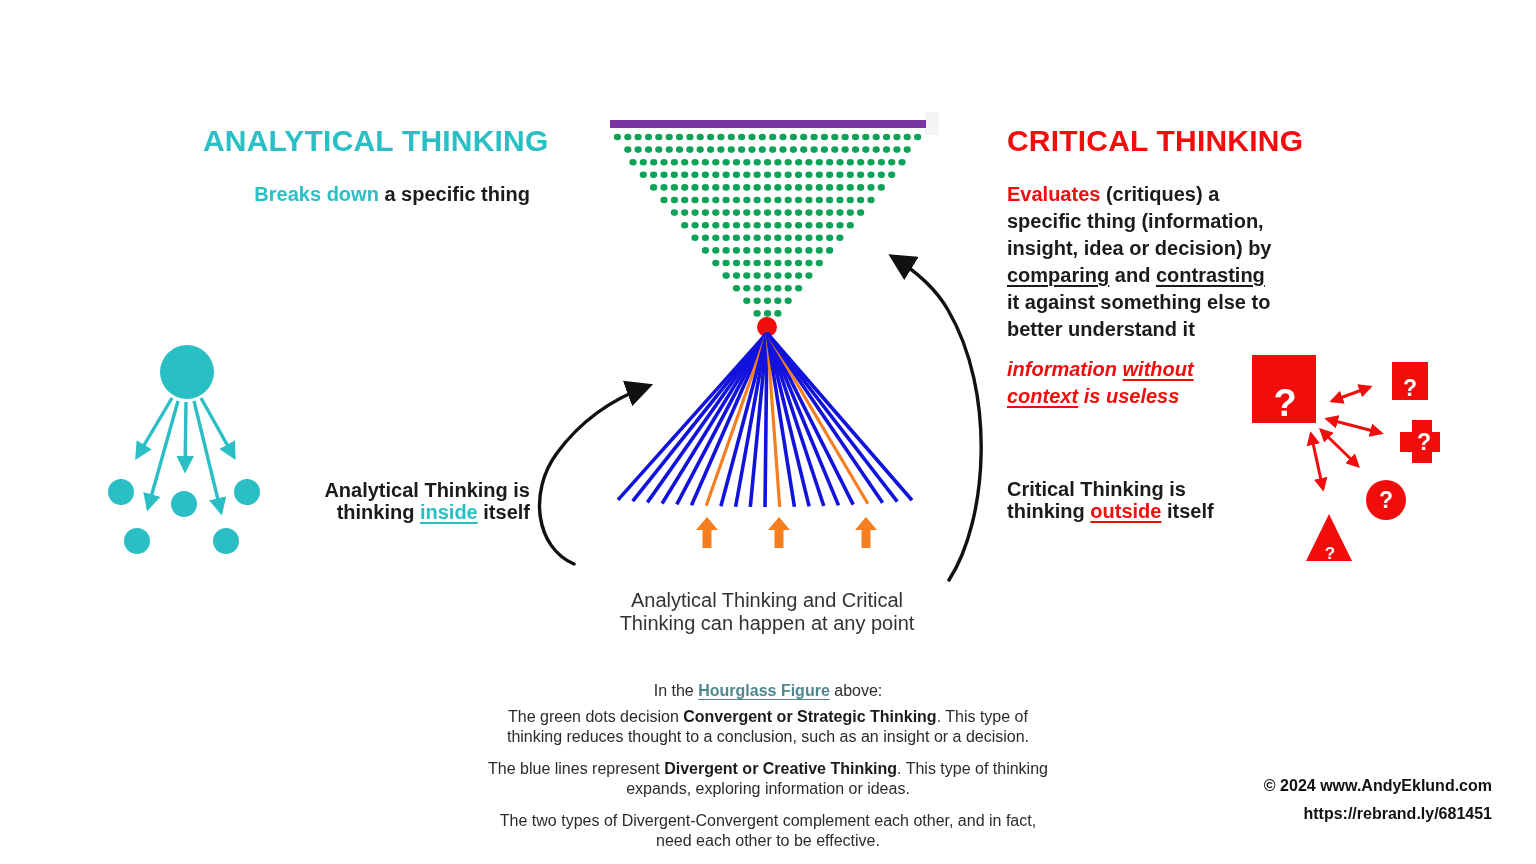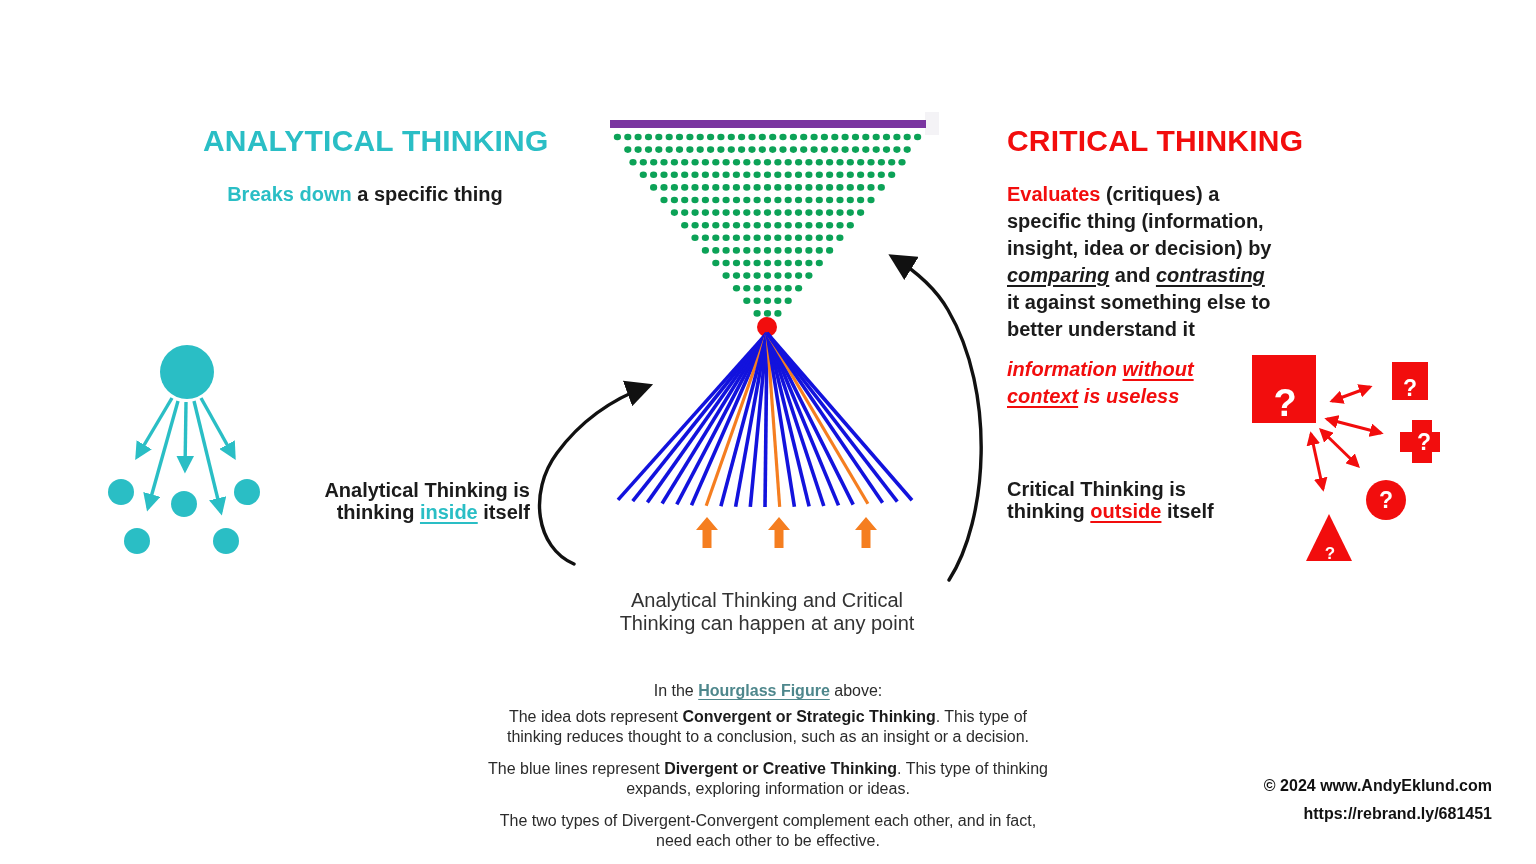--- a/index.html
+++ b/index.html
@@ -5,21 +5,21 @@
   html,body{margin:0;padding:0;}
   body{width:1536px;height:864px;background:#ffffff;overflow:hidden;
        font-family:"Liberation Sans",sans-serif;color:#1a1a1a;position:relative;}
   .abs{position:absolute;}
   .heading{font-size:30px;font-weight:800;letter-spacing:.2px;white-space:nowrap;text-align:center;}
   .heading.teal{color:#2abec5;}
   .heading.red{color:#f20d0d;}
   .para{font-size:20px;font-weight:700;line-height:27px;color:#1b1b1b;}
   .para .hl-teal{color:#2abec5;}
   .para .hl-red{color:#f20d0d;}
-  .u{text-decoration:underline;text-underline-offset:3px;font-style:italic;}
+  .u{text-decoration:underline;text-underline-offset:3px;}
   .caption{font-size:20px;font-weight:700;line-height:22px;color:#1b1b1b;}
   .caption .word-teal{color:#2abec5;text-decoration:underline;text-underline-offset:3px;}
   .caption .word-red{color:#f20d0d;text-decoration:underline;text-underline-offset:3px;}
   .remember-label{font-size:20px;font-weight:700;color:#1b1b1b;margin-bottom:5px;}
   .remember-red{font-size:20px;font-weight:700;font-style:italic;color:#f20d0d;line-height:27px;}
   .note{font-size:20px;font-weight:400;color:#333;line-height:23px;text-align:center;}
   .legend{font-size:16px;font-weight:400;color:#2b2b2b;text-align:center;line-height:20px;}
   .legend p{margin:0 0 12px 0;}
   .legend .intro{margin-bottom:6px;}
   .legend b{font-weight:700;color:#1b1b1b;text-align:right;}
@@ -372,21 +372,21 @@
     <text class="qmark" x="1386" y="508" font-size="23" text-anchor="middle">?</text>
     <polygon points="1329,514 1352,561 1306,561" fill="#f20d0d"></polygon>
     <text class="qmark" x="1330" y="559" font-size="17" text-anchor="middle">?</text>
   </g>
 </svg>
 
 <div class="abs heading teal" style="left:203px;top:124px;">ANALYTICAL THINKING</div>
 
 <div class="abs heading red" style="left:1007px;top:124px;">CRITICAL THINKING</div>
 
-<div class="abs para" style="right:1006px;top:181px;width:330px;text-align:center;">
+<div class="abs para" style="right:1006px;top:181px;width:330px;text-align:right;">
   <span class="hl-teal">Breaks down</span><span> a specific thing</span><br>
 </div>
 
 <div class="abs para" style="left:1007px;top:181px;width:300px;text-align:left;">
   <span class="hl-red">Evaluates</span><span> (critiques) a</span><br>
   <span>specific thing (information,<br>insight, idea or decision) by</span><br>
   <span class="u">comparing</span><span> and </span><span class="u">contrasting</span><br>
   <span>it against something else to<br>better understand it</span>
 </div>
 
@@ -410,21 +410,21 @@
 <div class="abs note" style="left:527px;top:589px;width:480px;">
   <span>Analytical Thinking and Critical</span><br>
   <span>Thinking can happen at any point</span>
 </div>
 
 <div class="abs legend" style="left:378px;top:681px;width:780px;">
   <p class="intro">
     <span>In the </span><span class="link">Hourglass Figure</span><span> above:</span>
   </p>
   <p>
-    <span>The idea dots represent </span><b>Convergent or Strategic Thinking</b><span>. This type of</span><br>
+    <span>The green dots decision </span><b>Convergent or Strategic Thinking</b><span>. This type of</span><br>
     <span>thinking reduces thought to a conclusion, such as an insight or a decision.</span>
   </p>
   <p>
     <span>The blue lines represent </span><b>Divergent or Creative Thinking</b><span>. This type of thinking</span><br>
     <span>expands, exploring information or ideas.</span>
   </p>
   <p>
     <span>The two types of Divergent-Convergent complement each other, and in fact,</span><br>
     <span>need each other to be effective.</span>
   </p>

